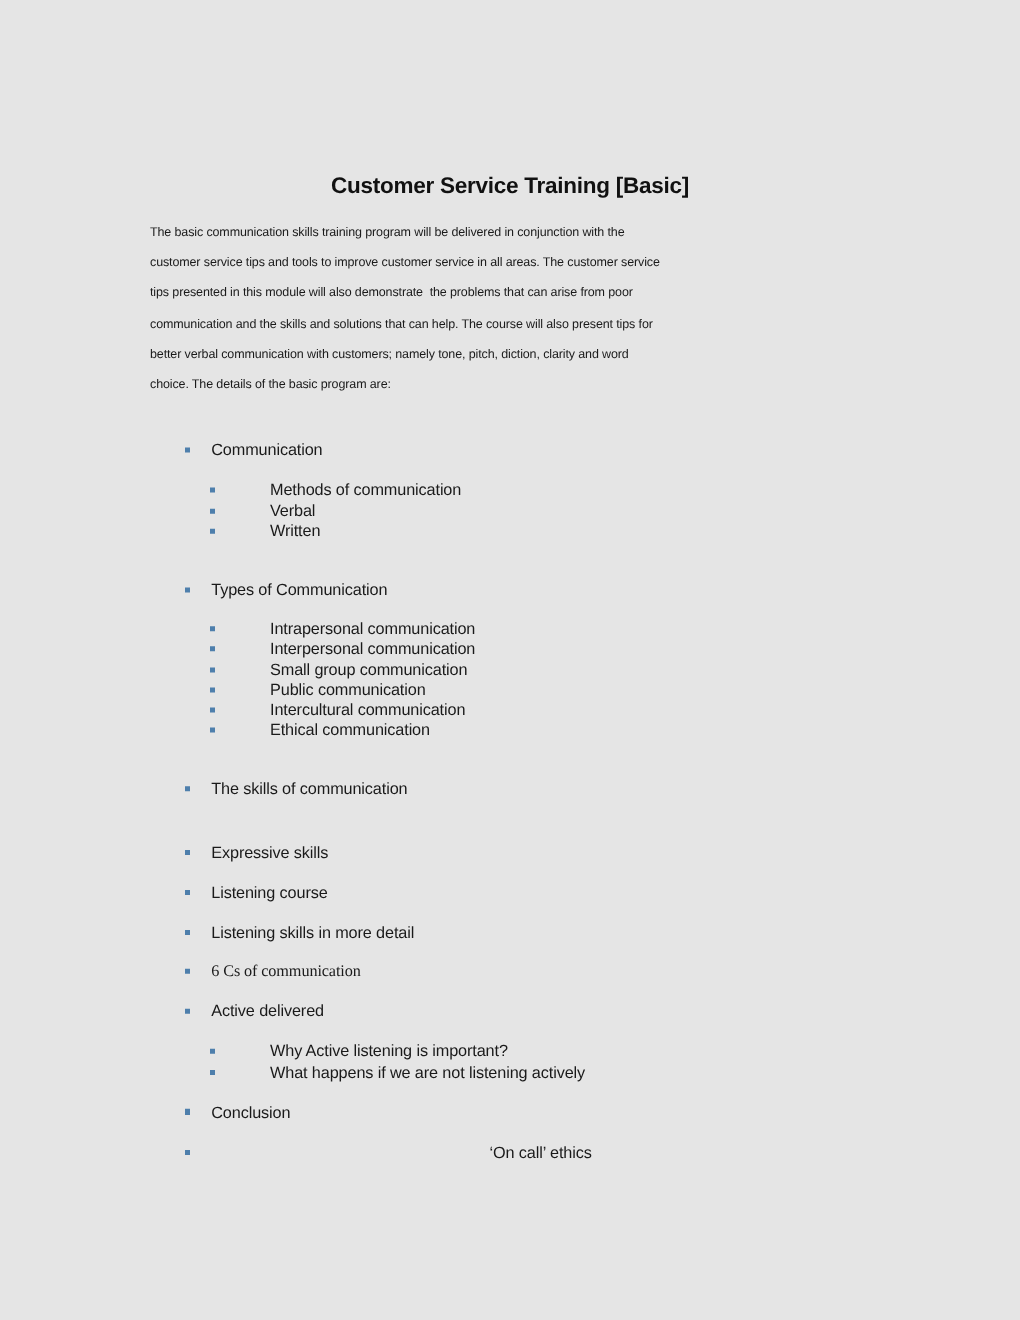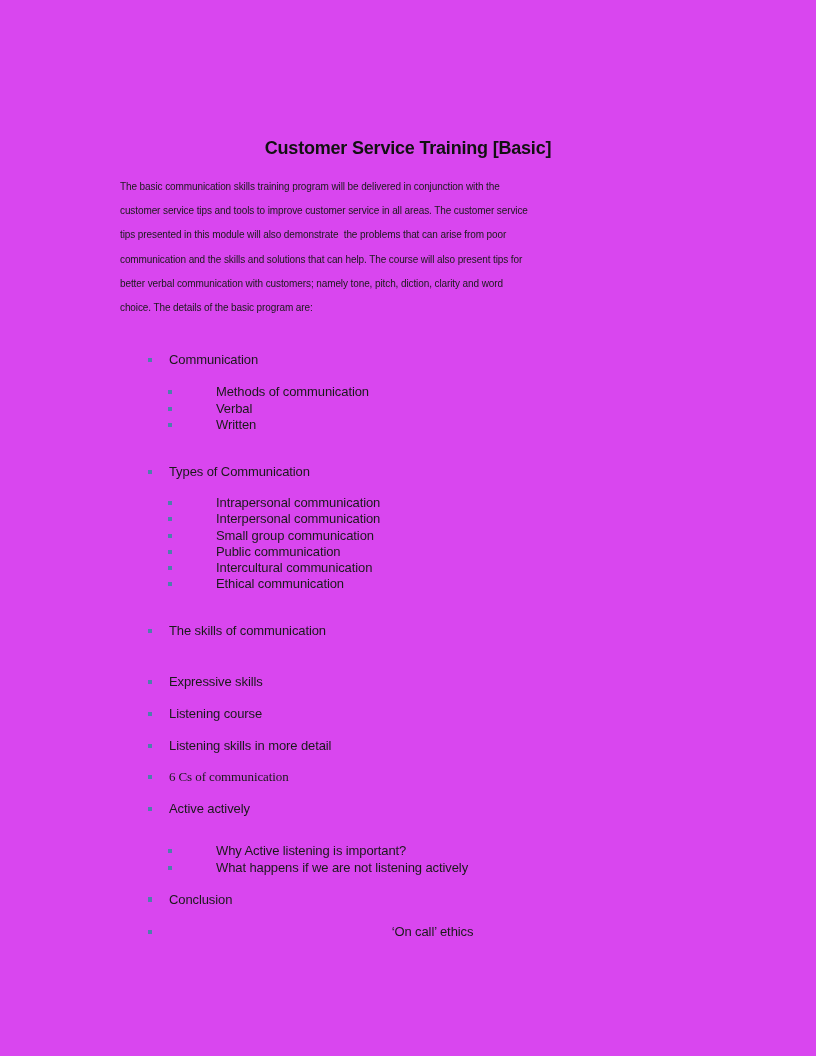--- a/index.html
+++ b/index.html
@@ -4,21 +4,21 @@
 <style>
   html, body {
     margin: 0;
     padding: 0;
     background: #ffffff;
   }
   .page {
     position: relative;
     width: 816px;
     height: 1056px;
-    background: #d946ef;
+    background: #e5e5e5;
     overflow: hidden;
     font-family: "Liberation Sans", sans-serif;
     color: #1a1a1a;
   }
   .content {
     position: absolute;
     left: 120px;
     top: 138px;
     width: 576px;
   }
@@ -87,21 +87,21 @@
         <div class="li lvl2" style="margin-top: 0px;"><span class="bullet" style="background: rgb(78, 127, 172);"></span><span>Interpersonal communication</span></div>
         <div class="li lvl2" style="margin-top: 0px;"><span class="bullet" style="background: rgb(78, 127, 172);"></span><span>Small group communication</span></div>
         <div class="li lvl2" style="margin-top: 0px;"><span class="bullet" style="background: rgb(78, 127, 172);"></span><span>Public communication</span></div>
         <div class="li lvl2" style="margin-top: 0px;"><span class="bullet" style="background: rgb(78, 127, 172);"></span><span>Intercultural communication</span></div>
         <div class="li lvl2" style="margin-top: 0px;"><span class="bullet" style="background: rgb(78, 127, 172);"></span><span>Ethical communication</span></div>
         <div class="li lvl1" style="margin-top: 31px;"><span class="bullet" style="background: rgb(78, 127, 172);"></span><span>The skills of communication</span></div>
         <div class="li lvl1" style="margin-top: 34px;"><span class="bullet" style="background: rgb(78, 127, 172);"></span><span>Expressive skills</span></div>
         <div class="li lvl1" style="margin-top: 16px;"><span class="bullet" style="background: rgb(78, 127, 172);"></span><span>Listening course</span></div>
         <div class="li lvl1" style="margin-top: 16px;"><span class="bullet" style="background: rgb(78, 127, 172);"></span><span>Listening skills in more detail</span></div>
         <div class="li lvl1" style="margin-top: 15px; font-family: Liberation Serif, serif;"><span class="bullet" style="background: rgb(78, 127, 172);"></span><span>6 Cs of communication</span></div>
-        <div class="li lvl1" style="margin-top: 16px;"><span class="bullet" style="background: rgb(78, 127, 172);"></span><span>Active actively</span></div>
-        <div class="li lvl2" style="margin-top: 25px;"><span class="bullet" style="background: rgb(78, 127, 172);"></span><span>Why Active listening is important?</span></div>
+        <div class="li lvl1" style="margin-top: 16px;"><span class="bullet" style="background: rgb(78, 127, 172);"></span><span>Active delivered</span></div>
+        <div class="li lvl2" style="margin-top: 15px;"><span class="bullet" style="background: rgb(78, 127, 172);"></span><span>Why Active listening is important?</span></div>
         <div class="li lvl2" style="margin-top: 1px;"><span class="bullet" style="background: rgb(78, 127, 172);"></span><span>What happens if we are not listening actively</span></div>
         <div class="li lvl1" style="margin-top: 15px;"><span class="bullet" style="background: rgb(78, 127, 172);"></span></div>
         <div class="li lvl1" style="margin-top: 16px;"><span class="bullet" style="background: rgb(78, 127, 172);"></span><span>Conclusion</span></div>
         <div class="li lvl1" style="margin-top: 16px; text-align: center;"><span class="bullet" style="background: rgb(78, 127, 172);"></span><span>‘On call’ ethics</span></div>
       </div>
   </div>
 </div>
 
 </body></html>

